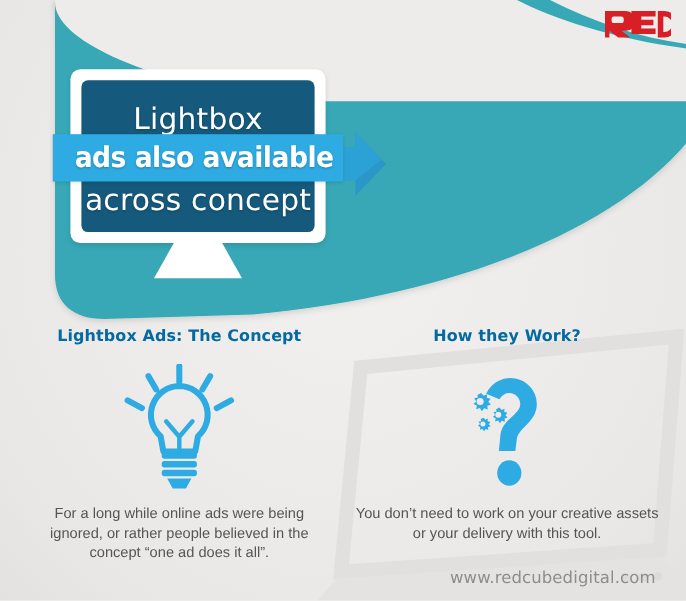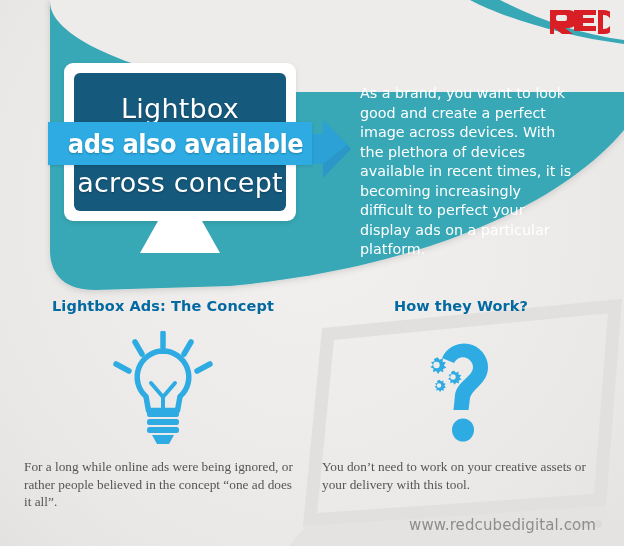--- a/index.html
+++ b/index.html
@@ -181,22 +181,23 @@
   .col-icon {
     height: 120px;
     margin-top: 14px;
     display: flex;
     align-items: center;
     justify-content: center;
   }
 
   .col-caption {
     margin-top: 10px;
+    text-align: center;
     color: #555555;
-    font-family: Liberation Serif, serif;
+    font-family: Liberation Sans, sans-serif;
     font-size: 13.3px;
     line-height: 17.5px;
     padding: 0 6px;
   }
 
   
   .footer-url {
     position: absolute;
     right: 28px;
     bottom: 12px;
@@ -271,21 +272,20 @@
   </div>
 
   <svg class="monitor-stand" viewBox="0 0 80 36">
     <path d="M18 0 L62 0 L80 32 L0 32 Z" fill="#ffffff"></path>
   </svg>
 
   <div class="highlight-band">
     <span class="highlight-text">ads also available</span>
   </div>
 
-  <div class="intro">As a brand, you want to look good and create a perfect image across devices. With the plethora of devices available in recent times, it is becoming increasingly difficult to perfect your display ads on a particular platform.</div>
 
   <div class="column column-left">
     <div class="col-heading">Lightbox Ads: The Concept</div>
     <div class="col-icon">
       <svg width="108" height="114" viewBox="0 0 108 114">
         <g stroke="#2dabe2" stroke-width="5.5" stroke-linecap="round" fill="none">
           <line x1="54" y1="2" x2="54" y2="16"></line>
           <line x1="26" y1="11" x2="33" y2="23"></line>
           <line x1="82" y1="11" x2="75" y2="23"></line>
           <line x1="7" y1="33" x2="20" y2="40"></line>

